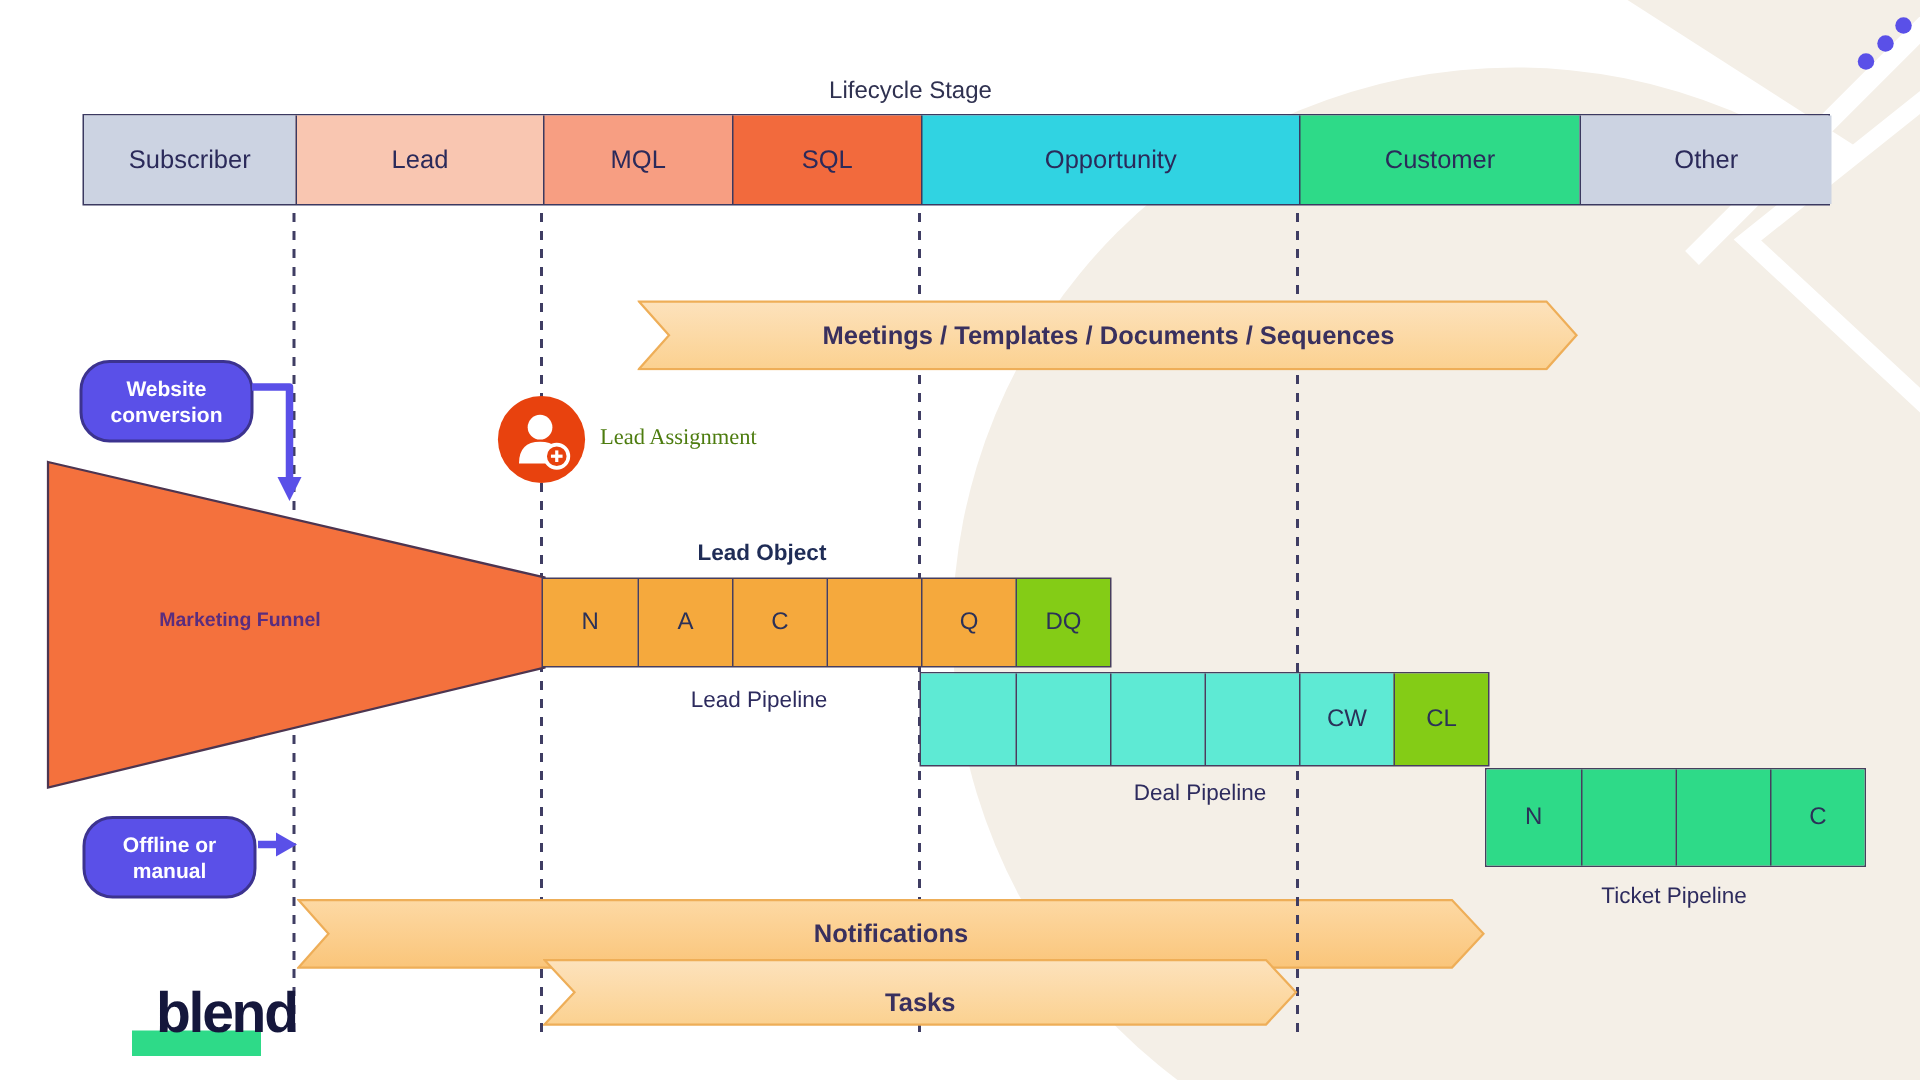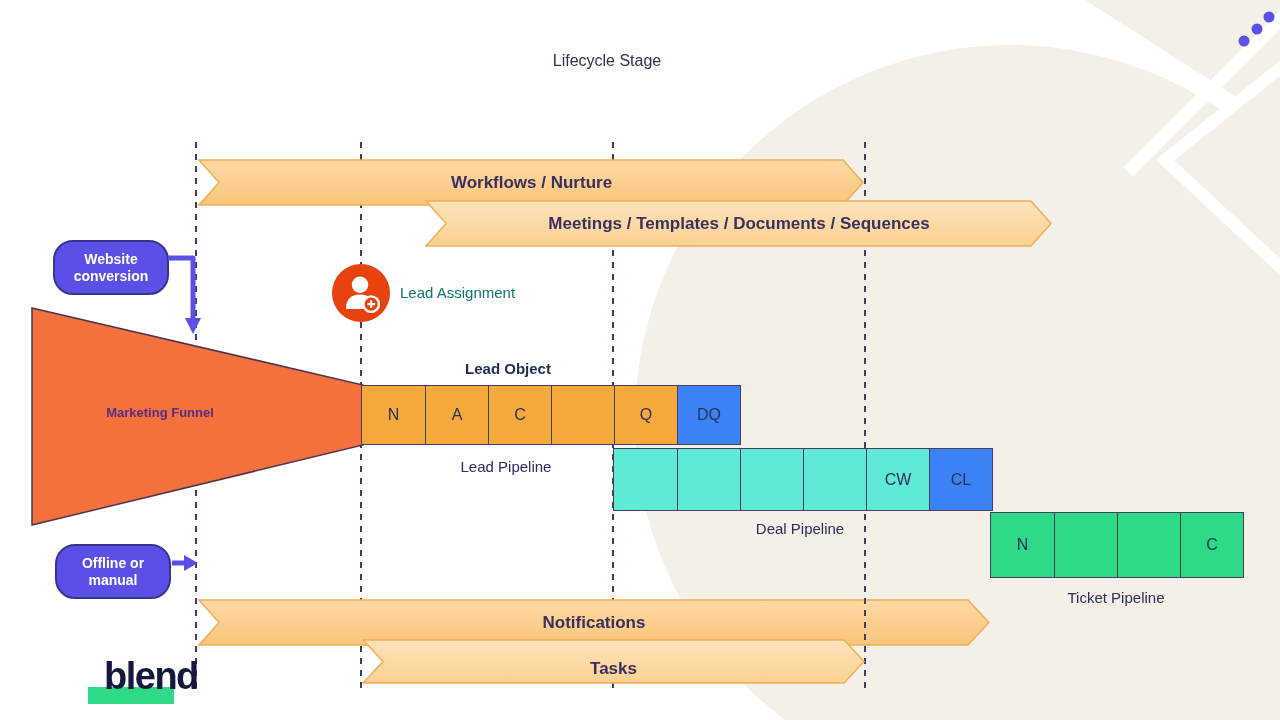--- a/index.html
+++ b/index.html
@@ -40,30 +40,30 @@
     font-size:17px;font-weight:600;color:#39305e;}
 
   
   .cells{display:flex;z-index:5;border:1.5px solid #473e5e;box-sizing:border-box;}
   .cell{flex:none;width:63px;display:flex;align-items:center;justify-content:center;
     font-size:16px;color:#2b3158;box-sizing:border-box;}
   .cell + .cell{border-left:1.5px solid #473e5e;}
   .cell-orange{background:#f5a93d;}
   .cell-cyan{background:#5eead4;}
   .cell-green{background:#2eda88;}
-  .cell-gray{background:#3b82f6;}
+  .cell-gray{background:#84cc16;}
 
   
   .pill{width:116px;height:55px;background:#5a50e8;border:2px solid #3c338f;border-radius:20px;
     display:flex;align-items:center;justify-content:center;text-align:center;
     color:#ffffff;font-size:14px;font-weight:700;line-height:1.15;
     white-space:pre-line;box-sizing:border-box;z-index:6;}
 
   
-  .assign-label{left:400px;top:284px;font-size:15px;color:#0f766e;z-index:6;}
+  .assign-label{left:400px;top:284px;font-size:15px;color:#4d7c0f;z-index:6;font-family:Liberation Serif, serif;}
 
   
   .funnel-label{left:60px;top:405px;width:200px;text-align:center;
     font-size:13px;font-weight:600;color:#5a2d7e;z-index:6;}
 
   
   .logo{left:88px;top:652px;width:92px;height:56px;z-index:6;}
   .logo-bar{position:absolute;left:0;top:35px;width:86px;height:17px;background:#2eda88;}
   .logo-text{position:absolute;left:0;top:0;font-size:38px;font-weight:700;
     letter-spacing:-1.5px;color:#15173c;line-height:1.3;margin-left:16px;}
@@ -93,27 +93,30 @@
     <circle cx="1257" cy="29" r="5.5" fill="#5a50e8"></circle>
     <circle cx="1269" cy="17" r="5.5" fill="#5a50e8"></circle>
   </svg>
 
   <div class="abs dash" style="left:195px;"></div>
   <div class="abs dash" style="left:360px;"></div>
   <div class="abs dash" style="left:612px;"></div>
   <div class="abs dash dash-865" style="left:864px;"></div>
 
   <div class="abs lifecycle-title">Lifecycle Stage</div>
+  <div class="abs stage-row">
+    <div class="stage-box c-gray" style="width:141px;">Subscriber</div>
+    <div class="stage-box c-lead" style="width:165px;">Lead</div>
+    <div class="stage-box c-mql" style="width:126px;">MQL</div>
+    <div class="stage-box c-sql" style="width:126px;">SQL</div>
+    <div class="stage-box c-opp" style="width:252px;">Opportunity</div>
+    <div class="stage-box c-cust" style="width:187px;">Customer</div>
+    <div class="stage-box c-gray" style="width:168px;">Other</div>
+  </div>
 
-  <div class="abs banner" style="left:198px;top:159px;width:667px;height:47px;">
-    <svg width="667" height="47" viewBox="0 0 667 47">
-      <polygon points="1,1 645,1 665,23.5 645,46 1,46 21,23.5" fill="url(#gradBanner1)" stroke="#eeae58" stroke-width="1.5"></polygon>
-    </svg>
-    <div class="banner-label">Workflows / Nurture</div>
-  </div>
 
   <div class="abs banner" style="left:425px;top:200px;width:628px;height:47px;">
     <svg width="628" height="47" viewBox="0 0 628 47">
       <polygon points="1,1 606,1 626,23.5 606,46 1,46 21,23.5" fill="url(#gradBanner2)" stroke="#eeae58" stroke-width="1.5"></polygon>
     </svg>
     <div class="banner-label">Meetings / Templates / Documents / Sequences</div>
   </div>
 
   <div class="abs pill" style="left:53px;top:240px;">Website
 conversion</div>

